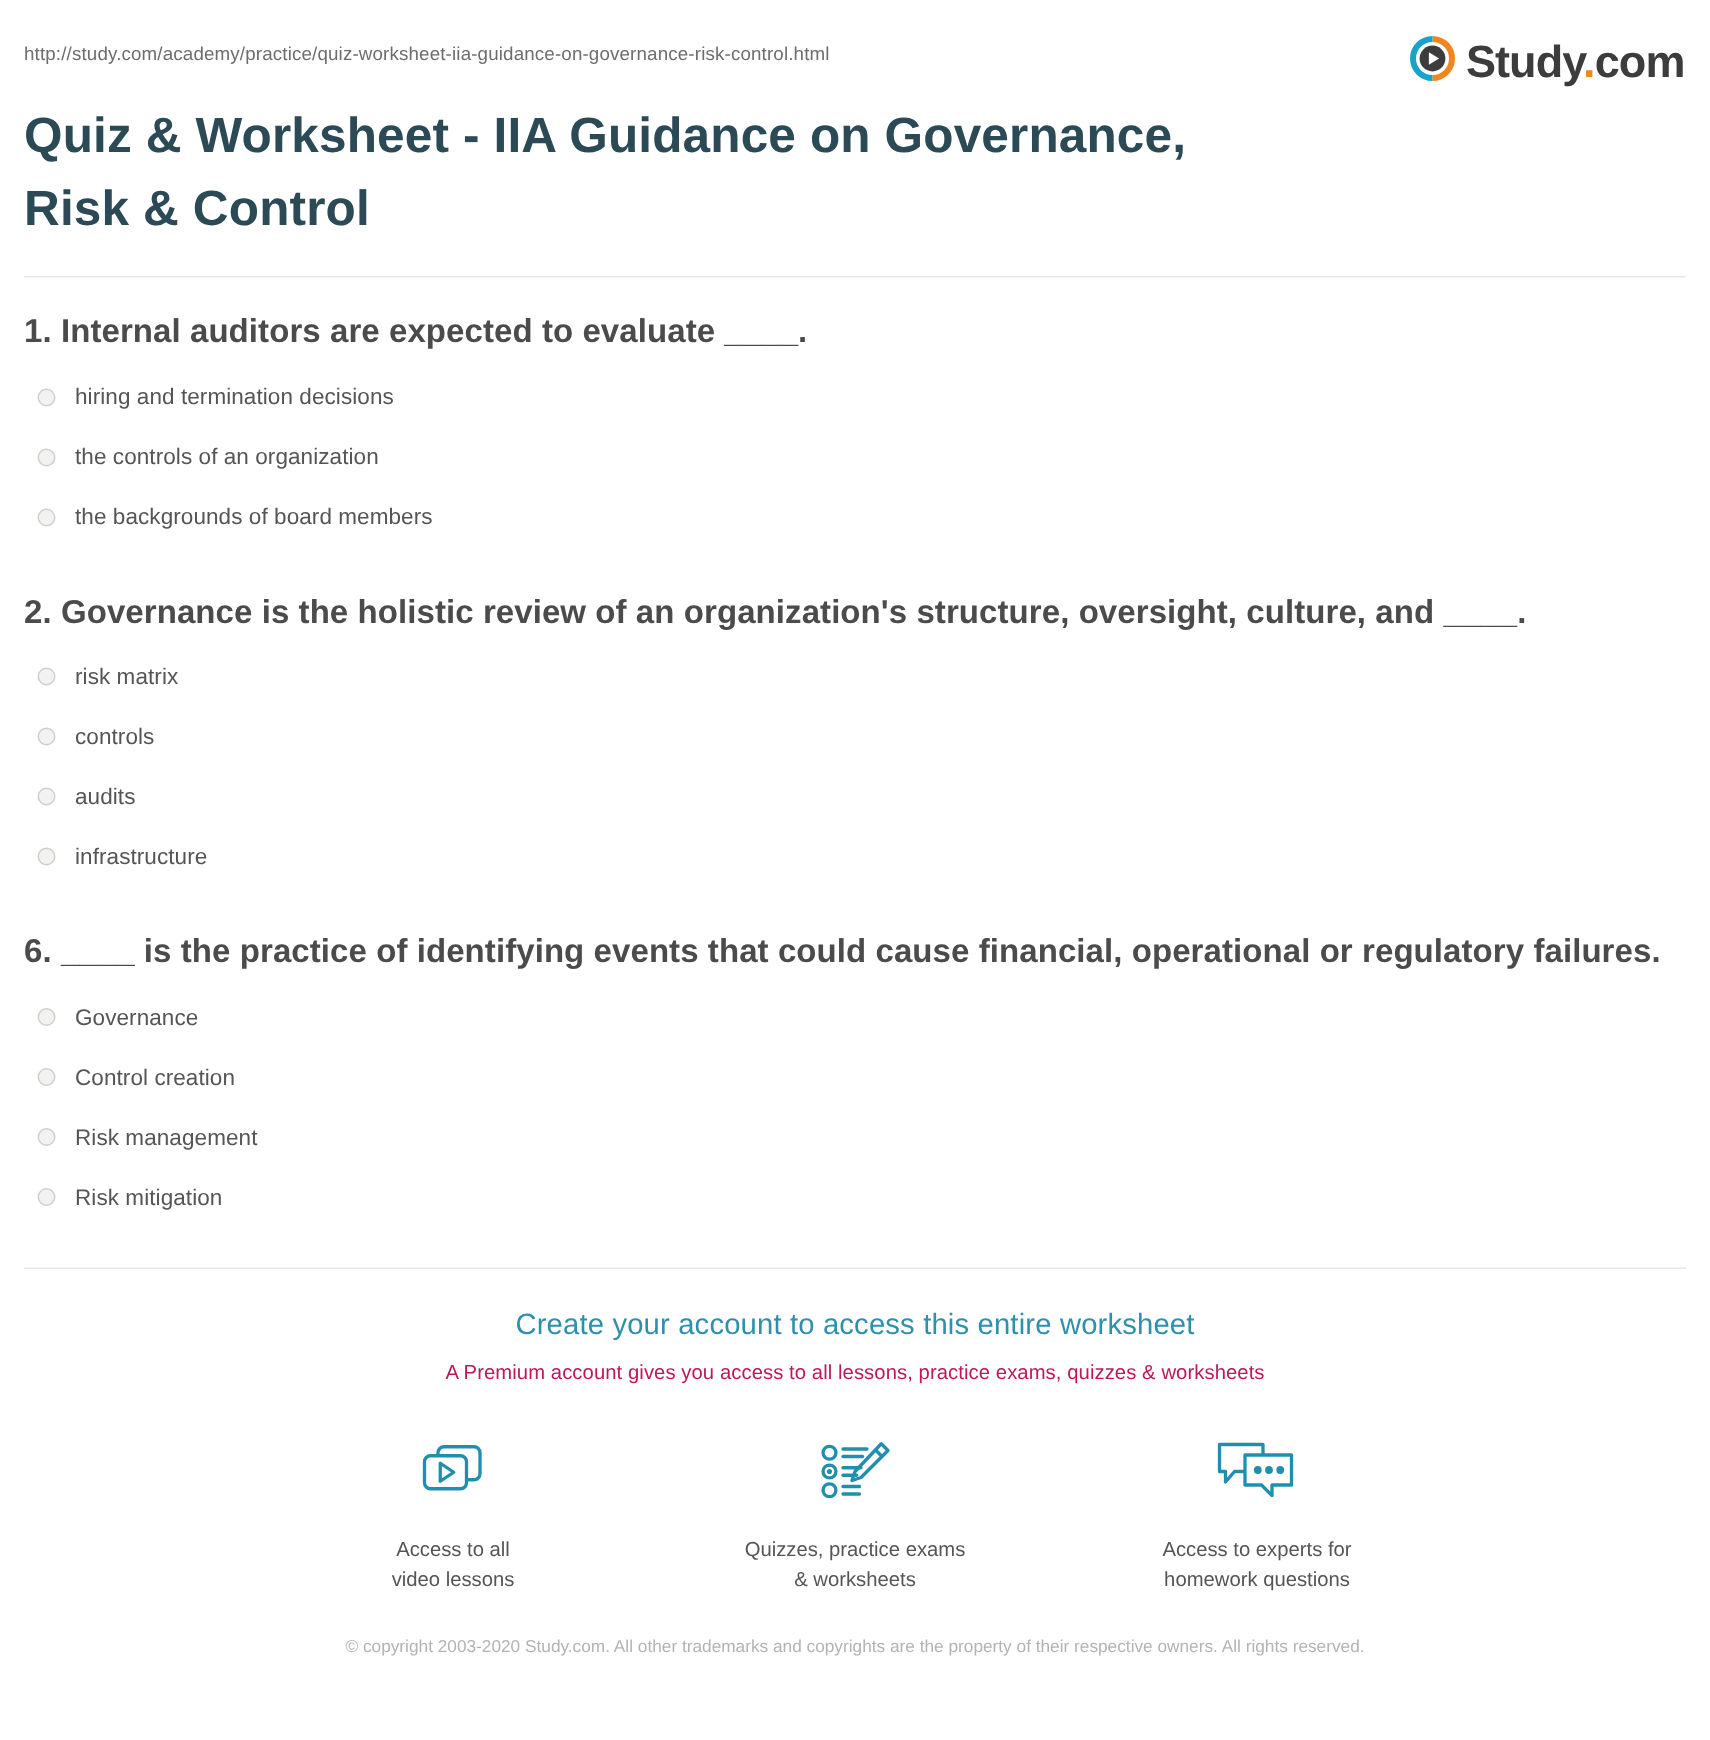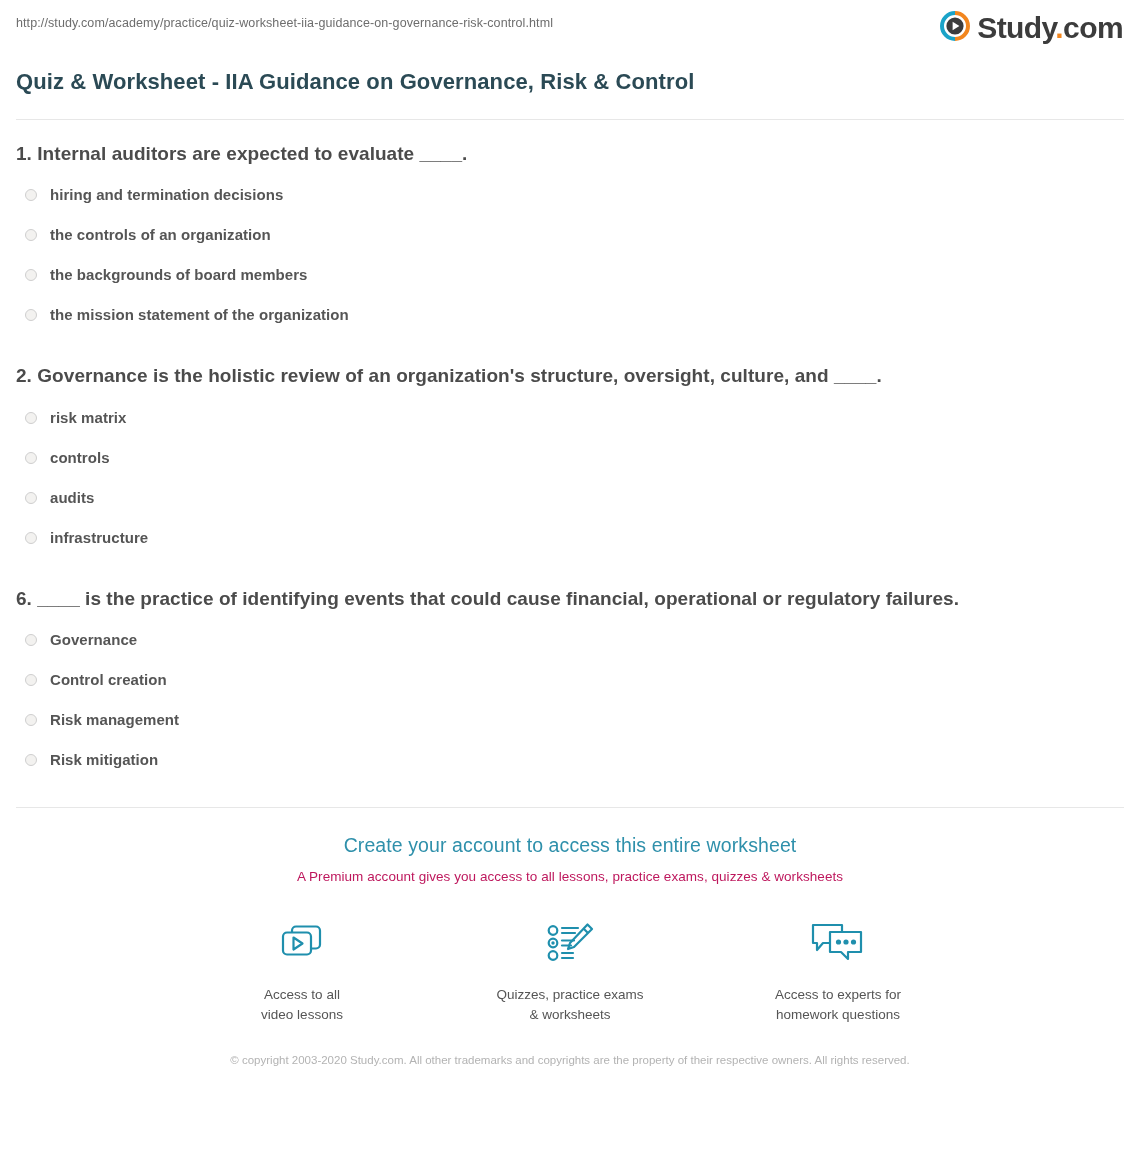--- a/index.html
+++ b/index.html
@@ -22,21 +22,21 @@
     position: relative;
     padding: 0 16px;
   }
 
   
   .topbar {
     height: 52px;
     display: flex;
     align-items: flex-start;
     justify-content: space-between;
-    padding-top: 16px;
+    padding-top: 29px;
   }
   .url {
     font-size: 12.5px;
     color: #6d6d6d;
     letter-spacing: 0.1px;
     line-height: 1.2;
     white-space: nowrap;
   }
   .logo {
     display: flex;
@@ -51,47 +51,47 @@
     font-weight: 700;
     letter-spacing: -0.6px;
     color: #3c3c3c;
     line-height: 1;
     white-space: nowrap;
   }
   .logo-word .dot { color: #f2861e; }
 
   
   .page-title {
-    font-size: 22px;
+    font-size: 33px;
     font-weight: 600;
     line-height: 1.48;
     color: #2b4a55;
     margin: 14px 0 0 0;
     max-width: 830px;
     letter-spacing: 0.1px;
   }
   .rule {
     border: 0;
     border-top: 1px solid #e7e7e7;
     margin: 20px 0 0 0;
     height: 0;
   }
 
   
   .questions { padding-top: 20px; }
   .question-block { margin-bottom: 27px; }
   .question-text {
-    font-size: 19px;
+    font-size: 22px;
     font-weight: 700;
     color: #4b4b4b;
     line-height: 1.45;
     letter-spacing: 0.05px;
     margin: 0 0 8px 0;
   }
-  .options { margin: 0; padding: 0; list-style: none; font-weight: bold; }
+  .options { margin: 0; padding: 0; list-style: none; }
   .option {
     display: flex;
     align-items: center;
     height: 40px;
     padding-left: 9px;
   }
   .radio {
     width: 12px;
     height: 12px;
     border-radius: 50%;
@@ -196,24 +196,20 @@
           <span class="radio"></span>
           <span class="option-label">hiring and termination decisions</span>
         </li>
         <li class="option">
           <span class="radio"></span>
           <span class="option-label">the controls of an organization</span>
         </li>
         <li class="option">
           <span class="radio"></span>
           <span class="option-label">the backgrounds of board members</span>
-        </li>
-        <li class="option">
-          <span class="radio"></span>
-          <span class="option-label">the mission statement of the organization</span>
         </li>
       </ul>
     </div>
 
     <div class="question-block">
       <p class="question-text">2. Governance is the holistic review of an organization's structure, oversight, culture, and ____.</p>
       <ul class="options">
         <li class="option">
           <span class="radio"></span>
           <span class="option-label">risk matrix</span>

